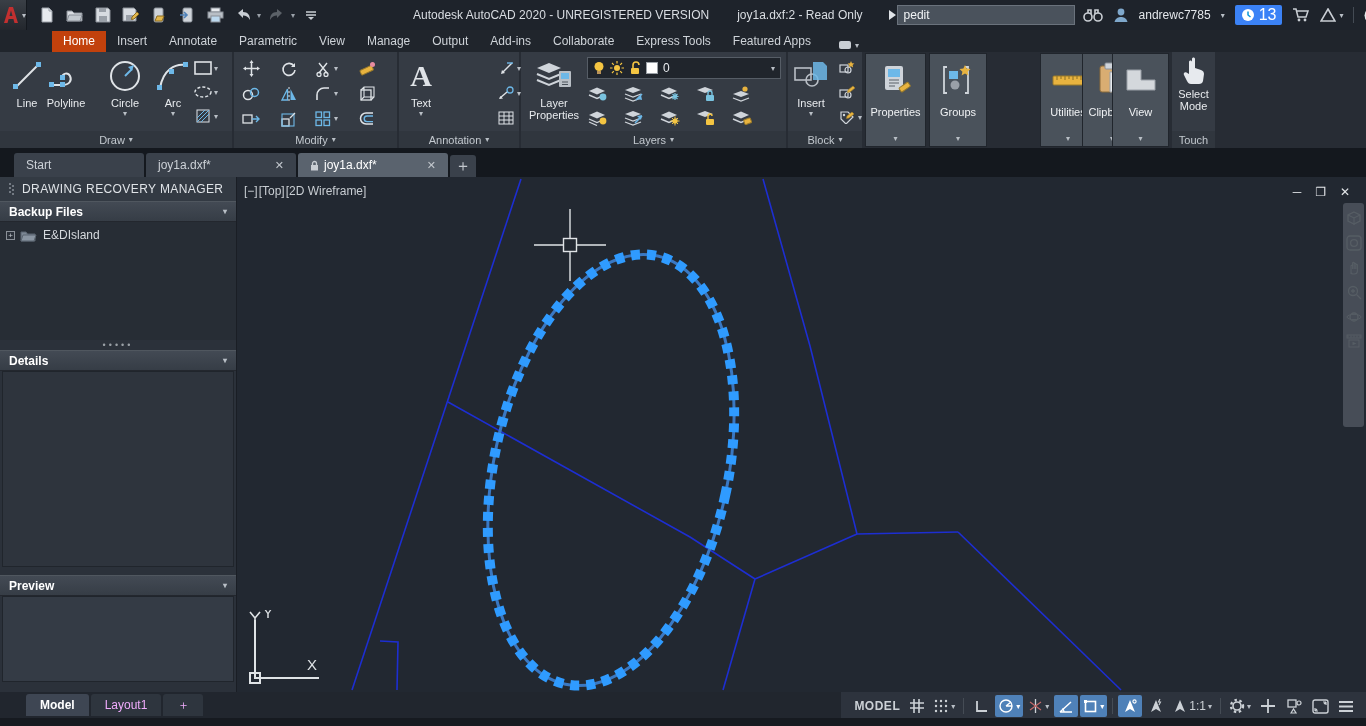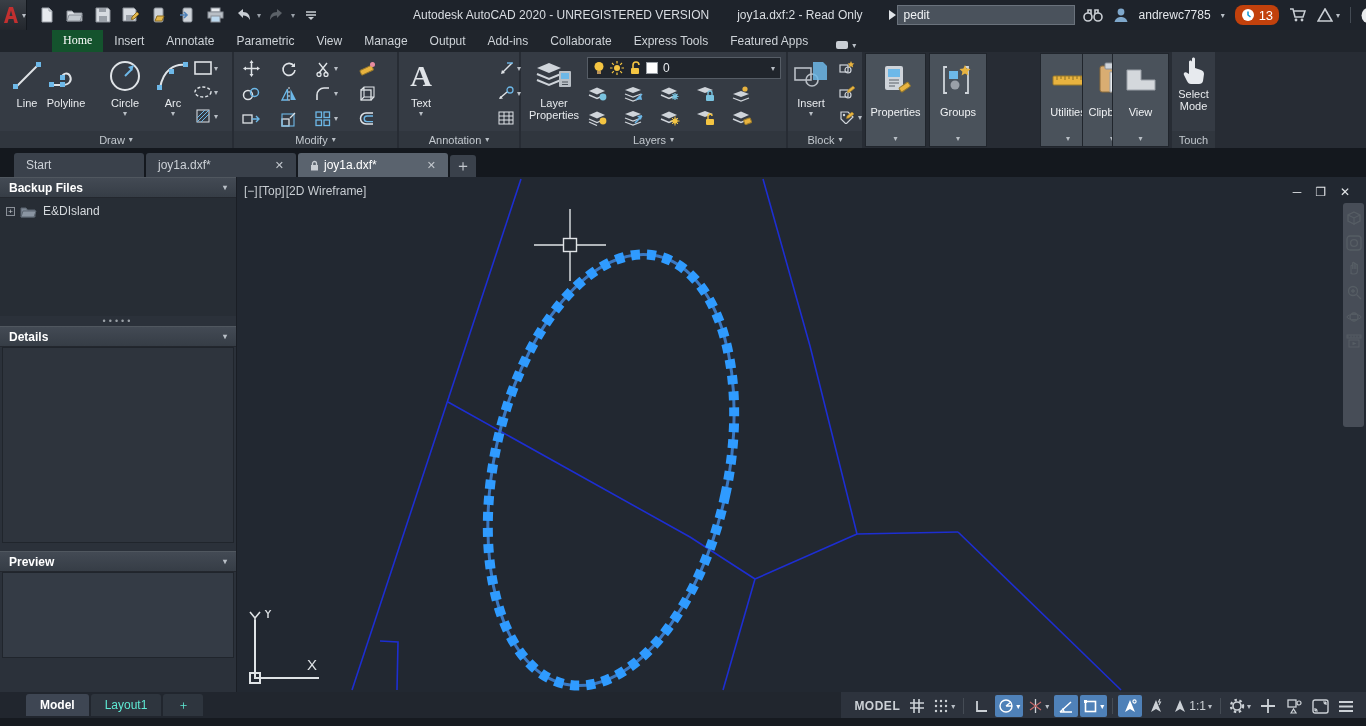--- a/index.html
+++ b/index.html
@@ -14,29 +14,29 @@
   #appbtn { width:40px; height:30px; background:linear-gradient(#3a3f46,#23272d);
             display:flex; align-items:center; justify-content:center; border-right:1px solid #14181e; }
   .qat { display:flex; align-items:center; gap:4px; margin-left:8px; }
   .qbtn { width:24px; height:24px; display:flex; align-items:center; justify-content:center; border-radius:2px; }
   .qdd { color:#9aa0a8; font-size:8px; margin-left:-2px; }
   #titletext { display:flex; gap:28px; margin-left:90px; font-size:12px; color:#d9dde2; white-space:nowrap; }
   #searchwrap { display:flex; align-items:center; margin-left:24px; }
   #searchbox { width:178px; height:20px; background:#4a525c; border:1px solid #6a727c;
                color:#f2f4f6; font-size:12px; padding:0 6px; font-family:"Liberation Sans",sans-serif; }
   #titleright { display:flex; align-items:center; gap:10px; margin-left:10px; }
-  #badge { background:#c2410c; border-radius:8px; height:20px; display:flex; align-items:center;
-           gap:4px; padding:0 6px; color:#fff; font-size:13px; }
+  #badge { background:#3b82f6; border-radius:2px; height:20px; display:flex; align-items:center;
+           gap:4px; padding:0 6px; color:#fff; font-size:16px; }
   .tsep { width:1px; height:16px; background:#444b54; }
 
   
   #ribbontabs { position:absolute; left:0; top:30px; width:1366px; height:22px;
                 background:#20252c; display:flex; align-items:flex-end; padding-left:52px; }
   .rtab { padding:3px 11px 4px; font-size:12px; color:#ced3d8; }
-  .rtab.active { background:#14532d; color:#fff;font-family:Liberation Serif, serif; }
+  .rtab.active { background:#c2410c; color:#fff; }
   #ribmenu { margin-left:8px; padding:2px 8px; color:#c9ced3; display:flex; align-items:center; gap:3px; }
 
   
   #ribbon { position:absolute; left:0; top:52px; width:1366px; height:96px; background:#272c34; }
   .panel { position:absolute; top:0; height:96px; background:#353b44; }
   .plabel { position:absolute; left:0; right:0; bottom:0; height:17px; background:#30363e;
             color:#c3c9cf; font-size:11px; display:flex; align-items:center; justify-content:center; gap:4px; }
   .chev { font-size:8px; color:#b9bfc6; }
   .bigbtn { position:absolute; top:3px; width:46px; height:74px; display:flex; flex-direction:column;
             align-items:center; font-size:11px; color:#e8ebee; text-align:center; }
@@ -90,21 +90,21 @@
   #vplabel span { margin-right:1px; }
   #docctrl { position:absolute; right:16px; top:8px; display:flex; gap:14px; color:#e3e6e9; font-size:12px; }
   #navbar { position:absolute; right:2px; top:26px; width:21px; height:224px; background:rgba(170,177,185,.28);
             border-radius:3px; display:flex; flex-direction:column; align-items:center; gap:9px; padding-top:8px; }
   #ucs { position:absolute; left:6px; bottom:4px; }
 
   
   #bottombar { position:absolute; left:0; top:692px; width:1366px; height:34px; background:#21262e; }
   #layouttabs { position:absolute; left:26px; top:2px; display:flex; align-items:flex-end; gap:2px; }
   .ltab { height:22px; padding:0 14px; display:flex; align-items:center; font-size:12px;
-          background:#2e353e; color:#5eead4; border-radius:3px 3px 0 0; }
+          background:#2e353e; color:#f0abfc; border-radius:3px 3px 0 0; }
   .ltab.active { background:#3e4653; color:#fff; font-weight:bold; }
   #statusbar { position:absolute; right:0; top:0; height:28px; display:flex; align-items:center; gap:2px;
                background:#2d333d; padding:0 8px 0 10px; }
   .sbtn { min-width:24px; height:22px; display:flex; align-items:center; justify-content:center;
           gap:2px; padding:0 3px; border-radius:2px; color:#ccd1d6; font-size:12px; }
   .sbtn.on { background:#4f81b8; color:#fff; }
   .ssep { width:1px; height:16px; background:#454c55; margin:0 3px; }
   #bottomstrip { position:absolute; left:0; top:718px; width:1366px; height:8px; background:#161a20; }
 
   .ddv { font-size:8px; color:#b9bfc6; }
@@ -721,20 +721,31 @@
       <span>joy1a.dxf*</span>
     </span>
     <span class="fx">✕</span>
   </div>
   <div id="ftplus">＋</div>
 </div>
 
 <div id="main">
 
   <div id="drm">
+    <div id="drmheader">
+      <svg width="6" height="14" viewBox="0 0 6 14">
+          <circle cx="2" cy="2" r="1" fill="#8a9098"></circle>
+          <circle cx="2" cy="6" r="1" fill="#8a9098"></circle>
+          <circle cx="2" cy="10" r="1" fill="#8a9098"></circle>
+          <circle cx="5" cy="4" r="1" fill="#8a9098"></circle>
+          <circle cx="5" cy="8" r="1" fill="#8a9098"></circle>
+          <circle cx="5" cy="12" r="1" fill="#8a9098"></circle>
+        </svg>
+      <span>DRAWING RECOVERY MANAGER</span>
+    </div>
     <div class="secthead">
       <span>Backup Files</span>
       <span class="chev">▾</span>
     </div>
     <div id="drmtree">
       <div class="treeitem">
         <span class="expbox">+</span>
         <svg width="18" height="13" viewBox="0 0 18 13">
           <path d="M1 3h5l1.5 2H15v7H1z" fill="#7c8794" stroke="#5b6570"></path>
           <path d="M3 6h13l-2 6H1z" fill="#8a95a2" stroke="#5b6570"></path>

